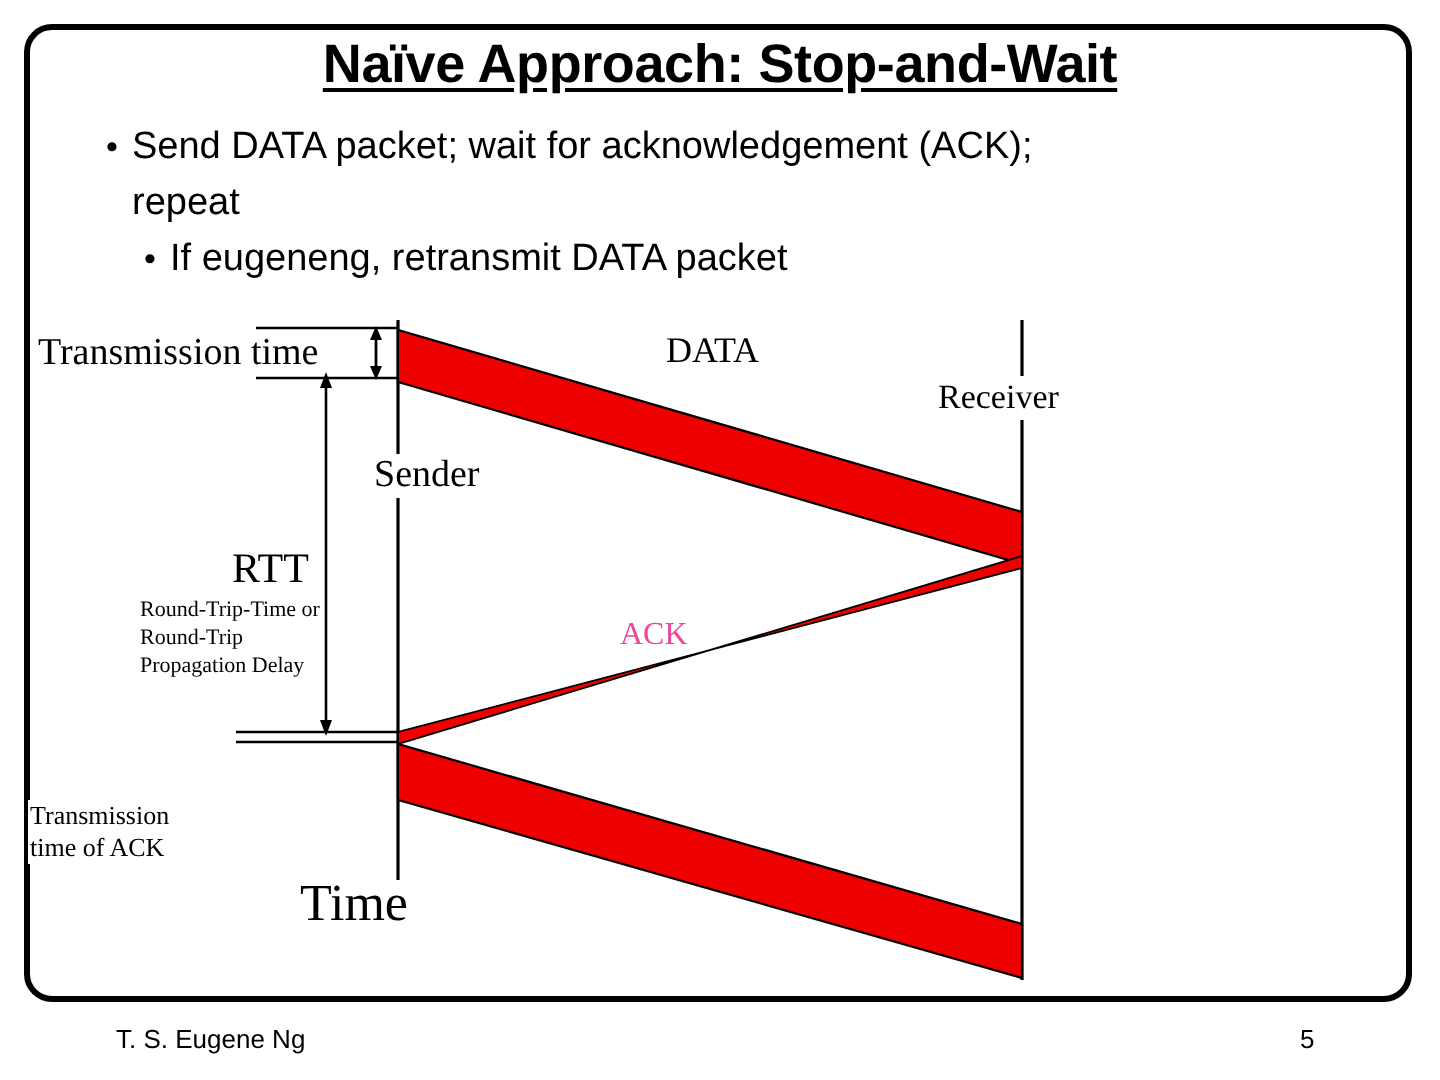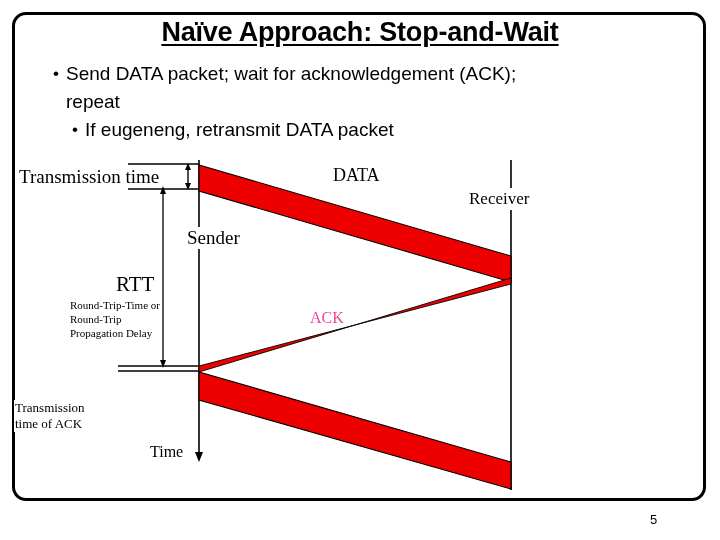--- a/index.html
+++ b/index.html
@@ -153,21 +153,21 @@
     left: 14px;
     top: 356px;
     font-size: 13px;
     line-height: 16px;
     padding: 0 1px;
     margin-top: 44px;
   }
   #lbl-time {
     left: 148px;
     top: 440px;
-    font-size: 16px;
+    font-size: 26px;
     line-height: 23px;
     padding: 0 2px;
   }
 
   
   #footer {
     position: absolute;
     left: 0;
     top: 508px;
     width: 720px;
@@ -255,16 +255,17 @@
 
     <div class="dlabel" id="lbl-tx-ack">
       <div>Transmission</div>
       <div>time of ACK</div>
     </div>
 
     <div class="dlabel" id="lbl-time">Time</div>
   </div>
 
   <div id="footer">
+    <span class="f-author">T. S. Eugene Ng</span>
     <span class="f-page">5</span>
   </div>
 
 </div>
 
 </body></html>

